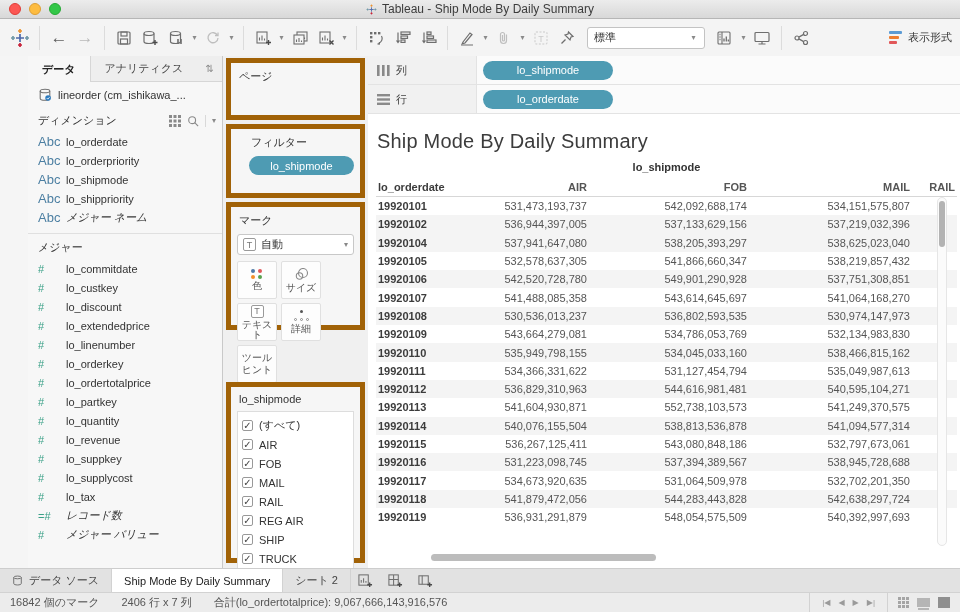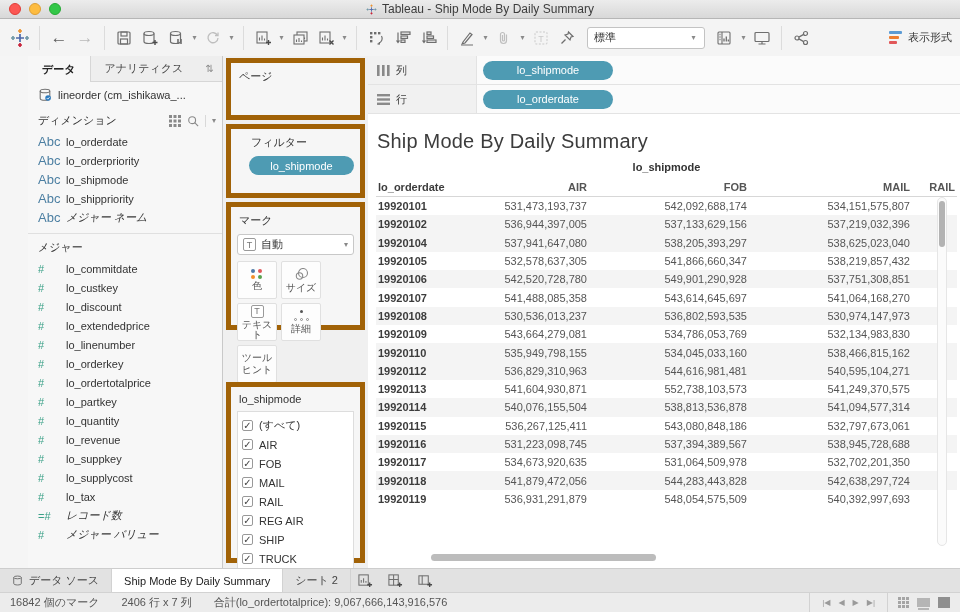--- a/index.html
+++ b/index.html
@@ -717,20 +717,27 @@
               <span class="cell-val">532,134,983,830</span>
               <span class="cell-val"></span>
             </div>
             <div class="trow banded">
               <span class="cell-label">19920110</span>
               <span class="cell-val">535,949,798,155</span>
               <span class="cell-val">534,045,033,160</span>
               <span class="cell-val">538,466,815,162</span>
               <span class="cell-val"></span>
             </div>
+            <div class="trow">
+              <span class="cell-label">19920111</span>
+              <span class="cell-val">534,366,331,622</span>
+              <span class="cell-val">531,127,454,794</span>
+              <span class="cell-val">535,049,987,613</span>
+              <span class="cell-val"></span>
+            </div>
             <div class="trow banded">
               <span class="cell-label">19920112</span>
               <span class="cell-val">536,829,310,963</span>
               <span class="cell-val">544,616,981,481</span>
               <span class="cell-val">540,595,104,271</span>
               <span class="cell-val"></span>
             </div>
             <div class="trow">
               <span class="cell-label">19920113</span>
               <span class="cell-val">541,604,930,871</span>

